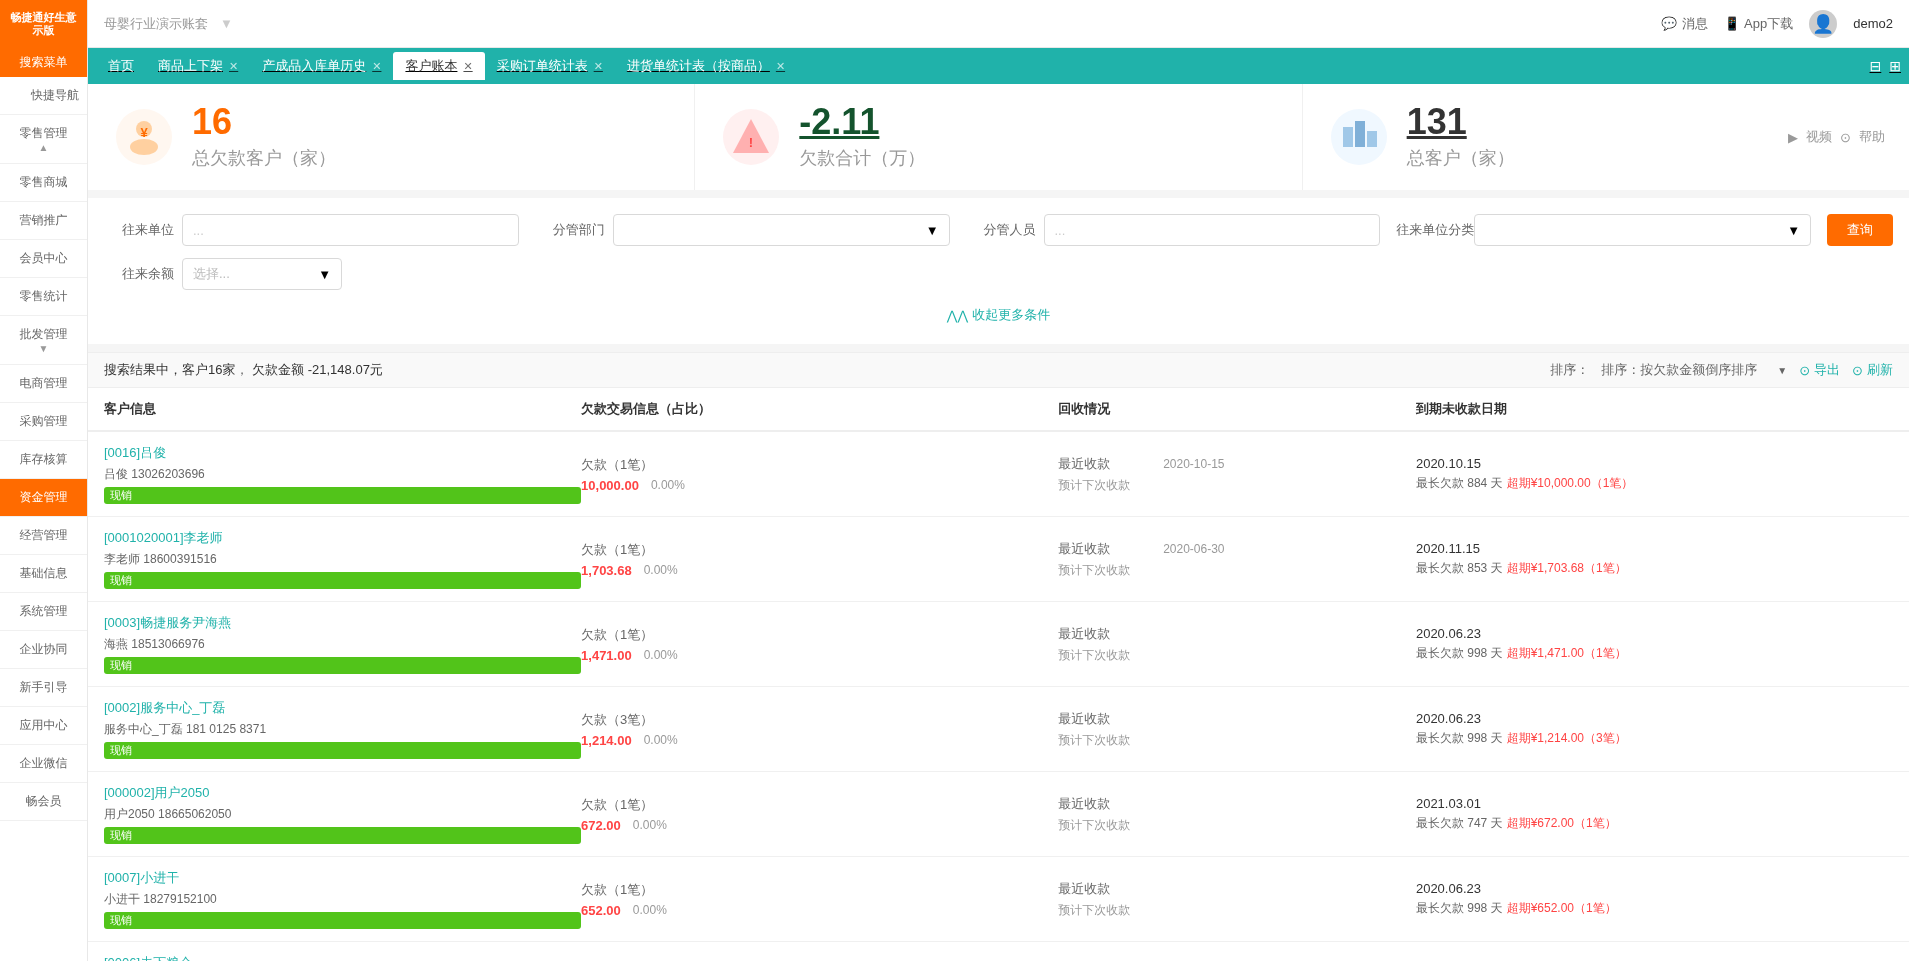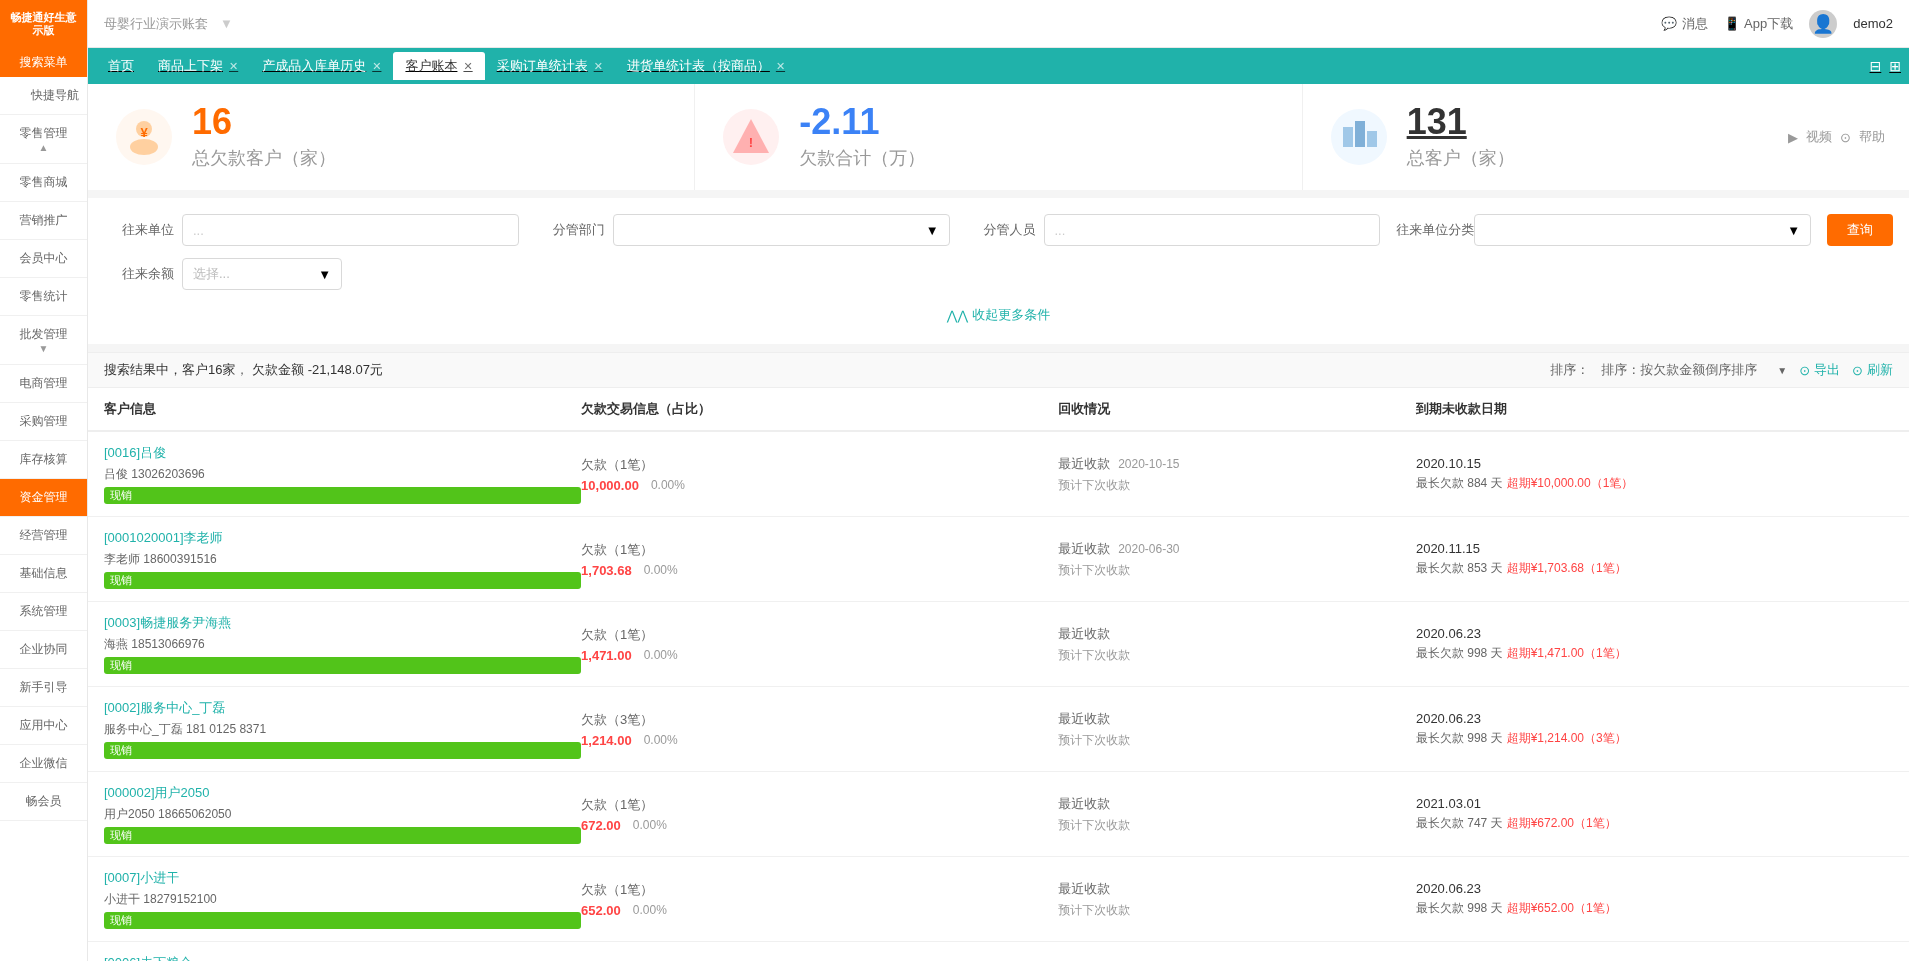--- a/index.html
+++ b/index.html
@@ -42,21 +42,21 @@
     .content { flex: 1; overflow-y: auto; background: #f5f5f5; }
 
     
     .stats-row { display: flex; background: #fff; margin-bottom: 8px; }
     .stat-card { flex: 1; padding: 20px 24px; display: flex; align-items: center; gap: 16px; border-right: 1px solid #f0f0f0; }
     .stat-card:last-child { border-right: none; }
     .stat-icon { width: 64px; height: 64px; display: flex; align-items: center; justify-content: center; }
     .stat-icon svg { width: 56px; height: 56px; }
     .stat-info { flex: 1; }
     .stat-number { font-size: 36px; font-weight: bold; line-height: 1; margin-bottom: 6px; }
-    .stat-number.red { color: #3b82f6; }
+    .stat-number.red { color: #14532d; text-decoration: underline; }
     .stat-number.orange { color: #ff6b00; }
     .stat-number.black { color: #333; font-weight: bold; text-decoration: underline; }
     .stat-label { color: #999; font-size: 18px; }
     .stat-card-actions { display: flex; align-items: center; gap: 8px; font-size: 12px; color: #999; }
 
     
     .filter-area { background: #fff; padding: 16px; margin-bottom: 8px; }
     .filter-row { display: flex; align-items: center; gap: 16px; margin-bottom: 12px; }
     .filter-item { display: flex; align-items: center; gap: 8px; flex: 1; }
     .filter-label { color: #666; font-size: 13px; white-space: nowrap; width: 70px; text-align: right; }
@@ -82,21 +82,21 @@
     .customer-info { display: flex; flex-direction: column; gap: 4px; }
     .customer-name { color: #20b2aa; font-size: 13px; cursor: pointer; }
     .customer-phone { color: #666; font-size: 12px; }
     .customer-tag { background: #52c41a; color: #fff; font-size: 11px; padding: 1px 6px; border-radius: 3px; display: inline-block; }
     .debt-info { display: flex; flex-direction: column; gap: 4px; }
     .debt-label { color: #666; font-size: 13px; }
     .debt-amount { color: #ff4444; font-size: 13px; font-weight: bold; }
     .debt-ratio { color: #999; font-size: 12px; }
     .recovery-info { display: flex; flex-direction: column; gap: 4px; }
     .recovery-label { color: #666; font-size: 13px; }
-    .recovery-date { color: #999; font-size: 12px; }
+    .recovery-date { color: #999; font-size: 12px; margin-left: 45px; }
     .recovery-next { color: #999; font-size: 12px; }
     .due-info { display: flex; flex-direction: column; gap: 4px; }
     .due-date { color: #333; font-size: 13px; }
     .due-days { color: #666; font-size: 12px; }
     .overdue-link { color: #ff4444; font-size: 12px; cursor: pointer; }
   </style>
 </head>
 <body>
 
 <div class="sidebar">

